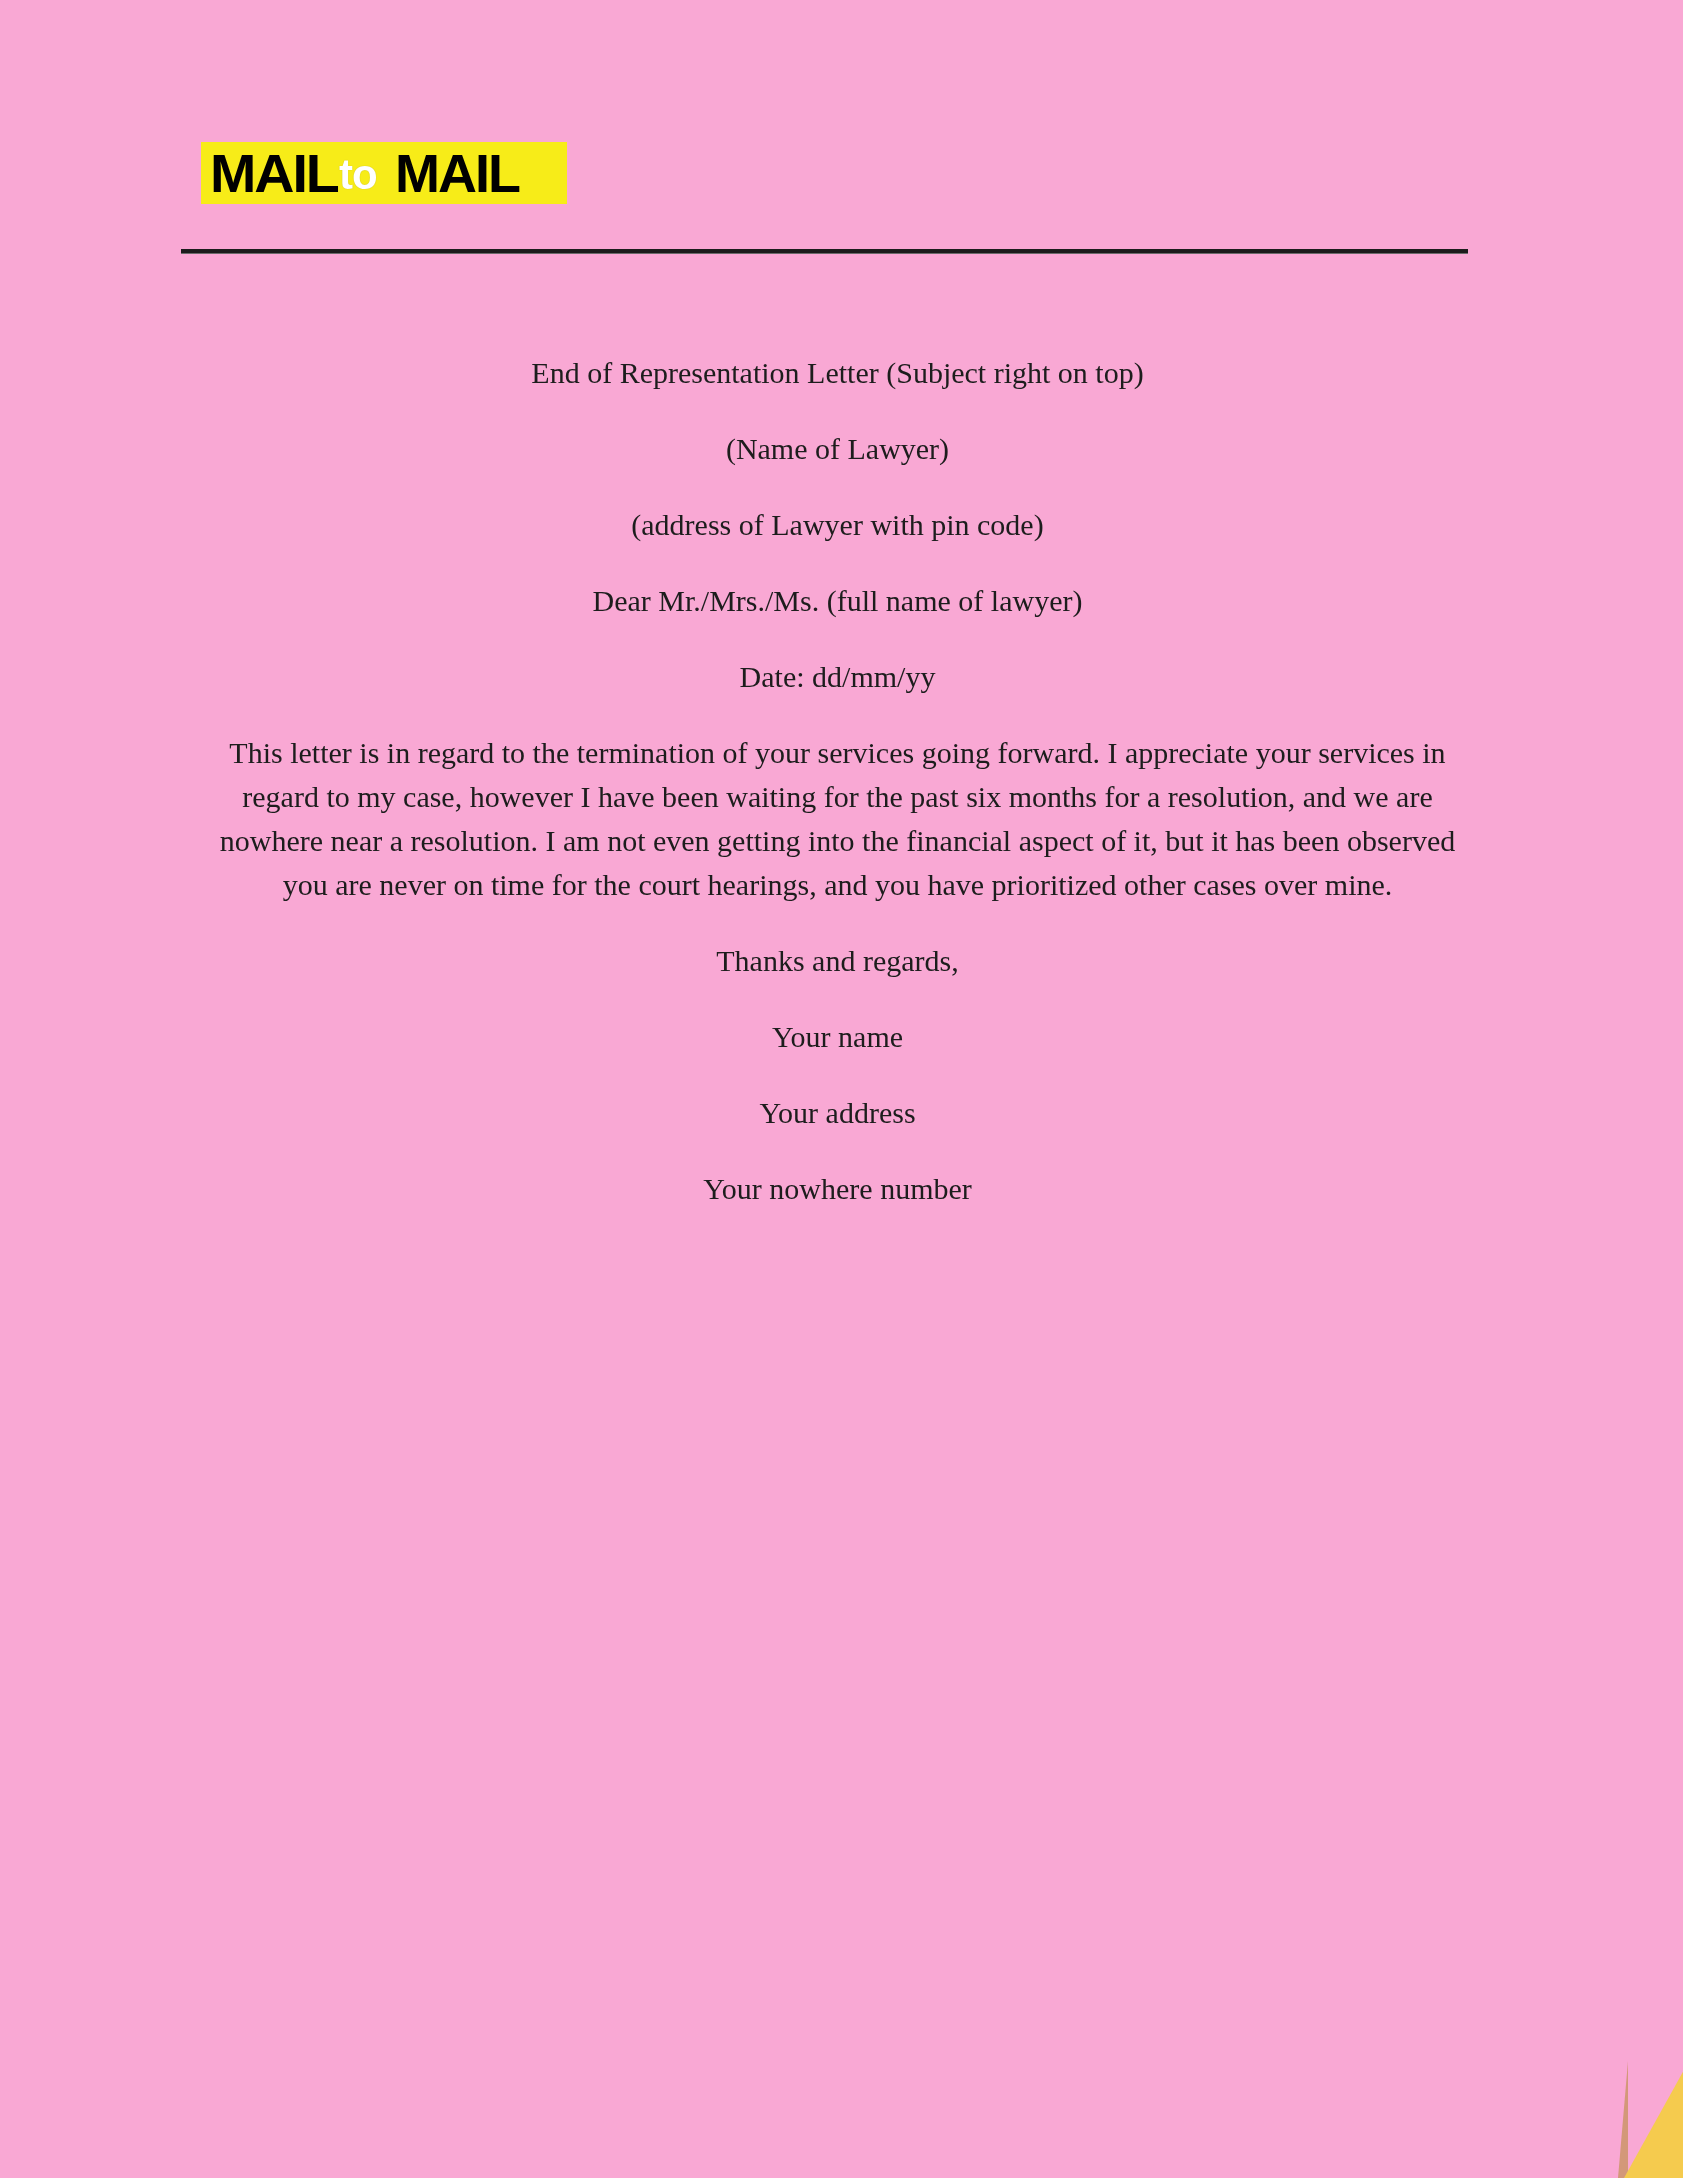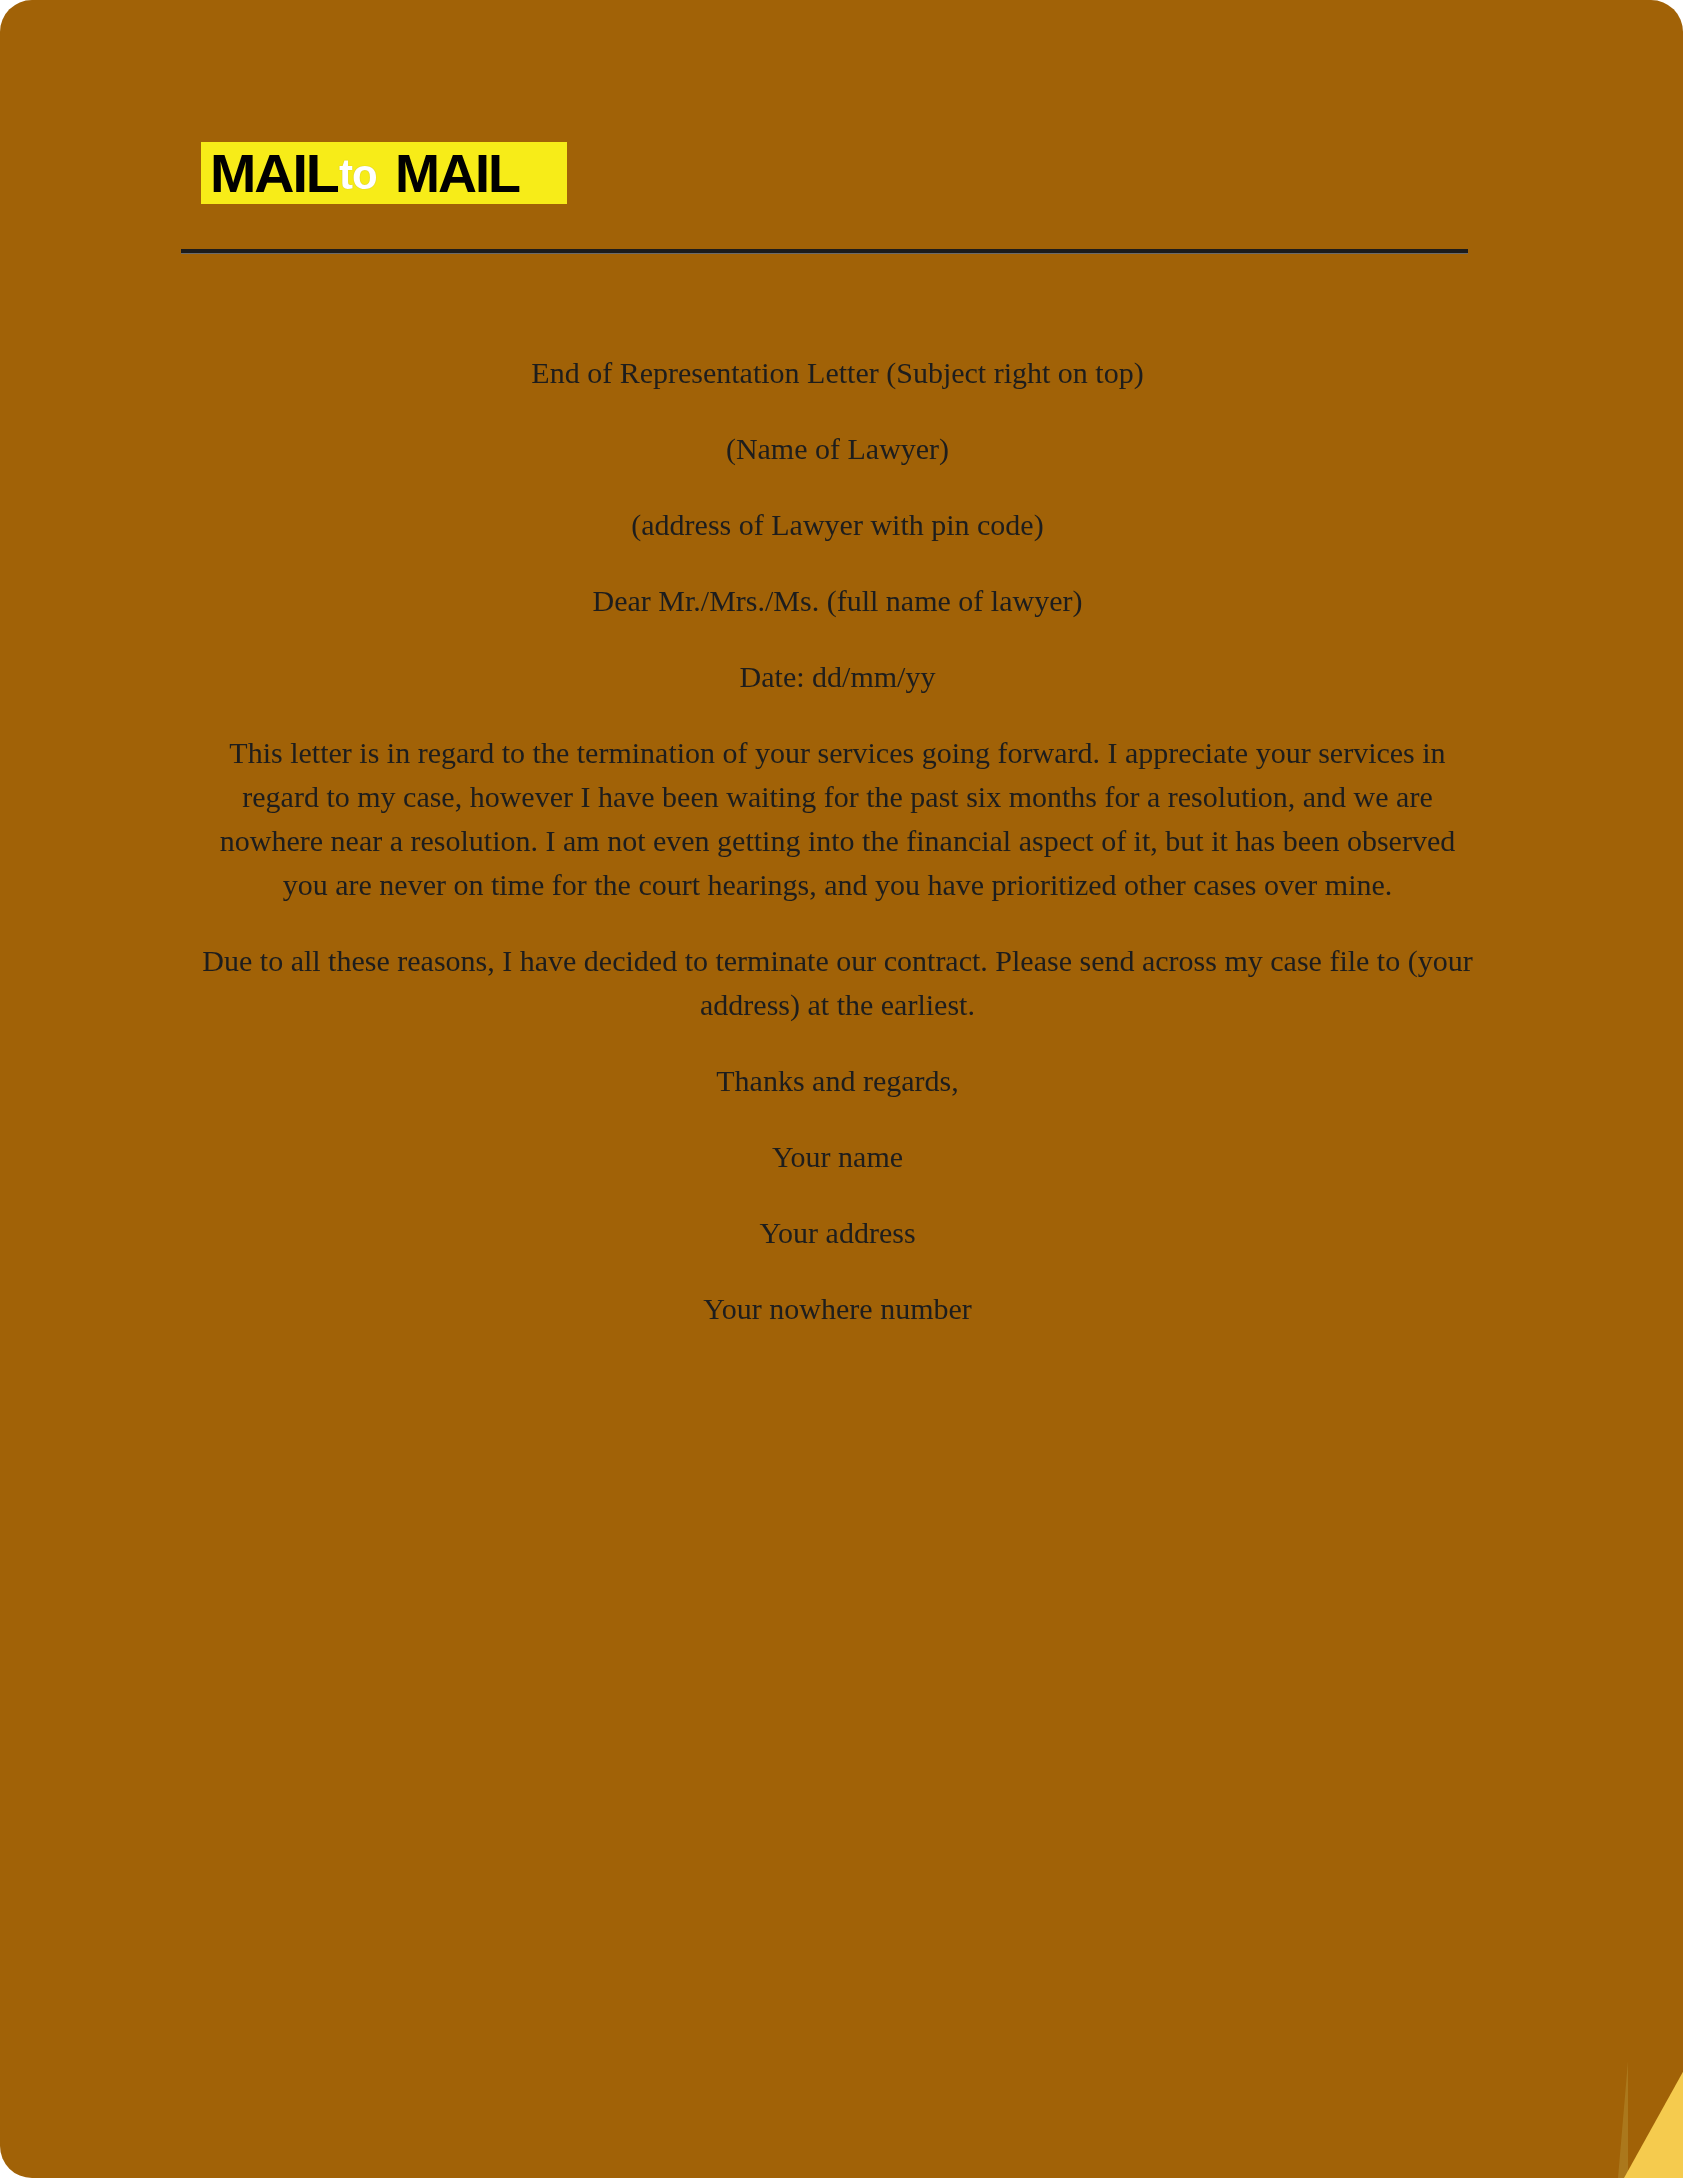--- a/index.html
+++ b/index.html
@@ -12,22 +12,21 @@
     height: 2178px;
     position: relative;
     overflow: hidden;
     font-family: "Liberation Serif", "DejaVu Serif", serif;
     color: #1a1a1a;
   }
 
   .page {
     position: absolute;
     inset: 0;
-    background: #a16207;
-    border-radius: 32px;
+    background: #f9a8d4;
   }
 
   
   .header {
     position: absolute;
     left: 0;
     top: 0;
     width: 1683px;
     height: 272px;
   }
@@ -177,21 +176,20 @@
     <p class="para">(Name of Lawyer)</p>
 
     <p class="para">(address of Lawyer with pin code)</p>
 
     <p class="para">Dear Mr./Mrs./Ms. (full name of lawyer)</p>
 
     <p class="para">Date: dd/mm/yy</p>
 
     <p class="para block">This letter is in regard to the termination of your services going forward. I appreciate your services in regard to my case, however I have been waiting for the past six months for a resolution, and we are nowhere near a resolution. I am not even getting into the financial aspect of it, but it has been observed you are never on time for the court hearings, and you have prioritized other cases over mine.</p>
 
-    <p class="para block">Due to all these reasons, I have decided to terminate our contract. Please send across my case file to (your address) at the earliest.</p>
 
     <p class="para">Thanks and regards,</p>
 
     <p class="para">Your name</p>
 
     <p class="para">Your address</p>
 
     <p class="para">Your nowhere number</p>
 
   </div>

